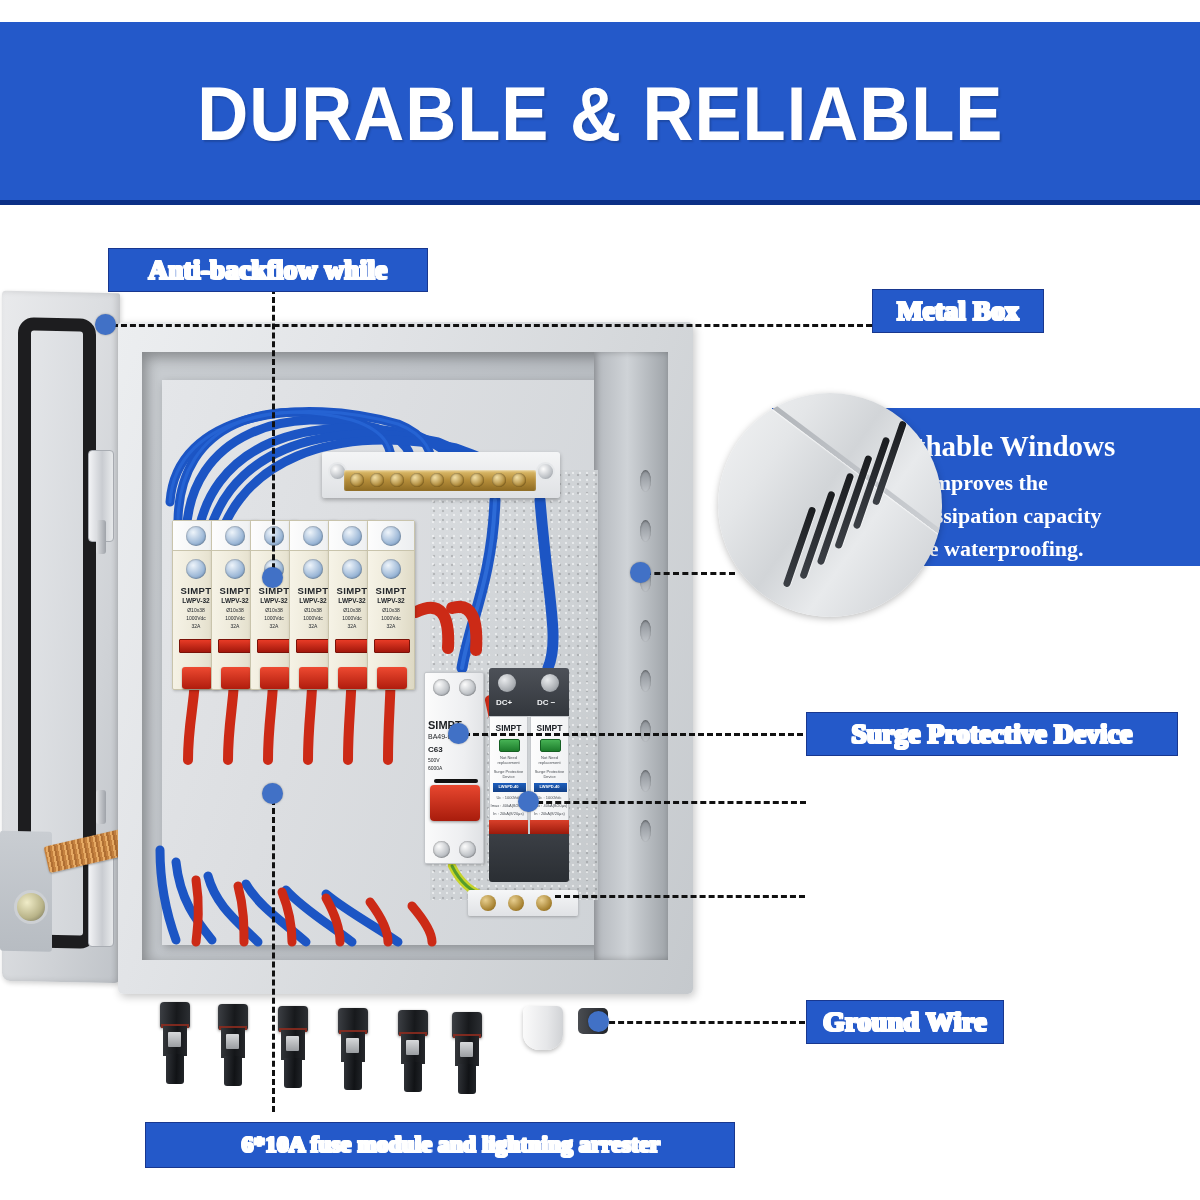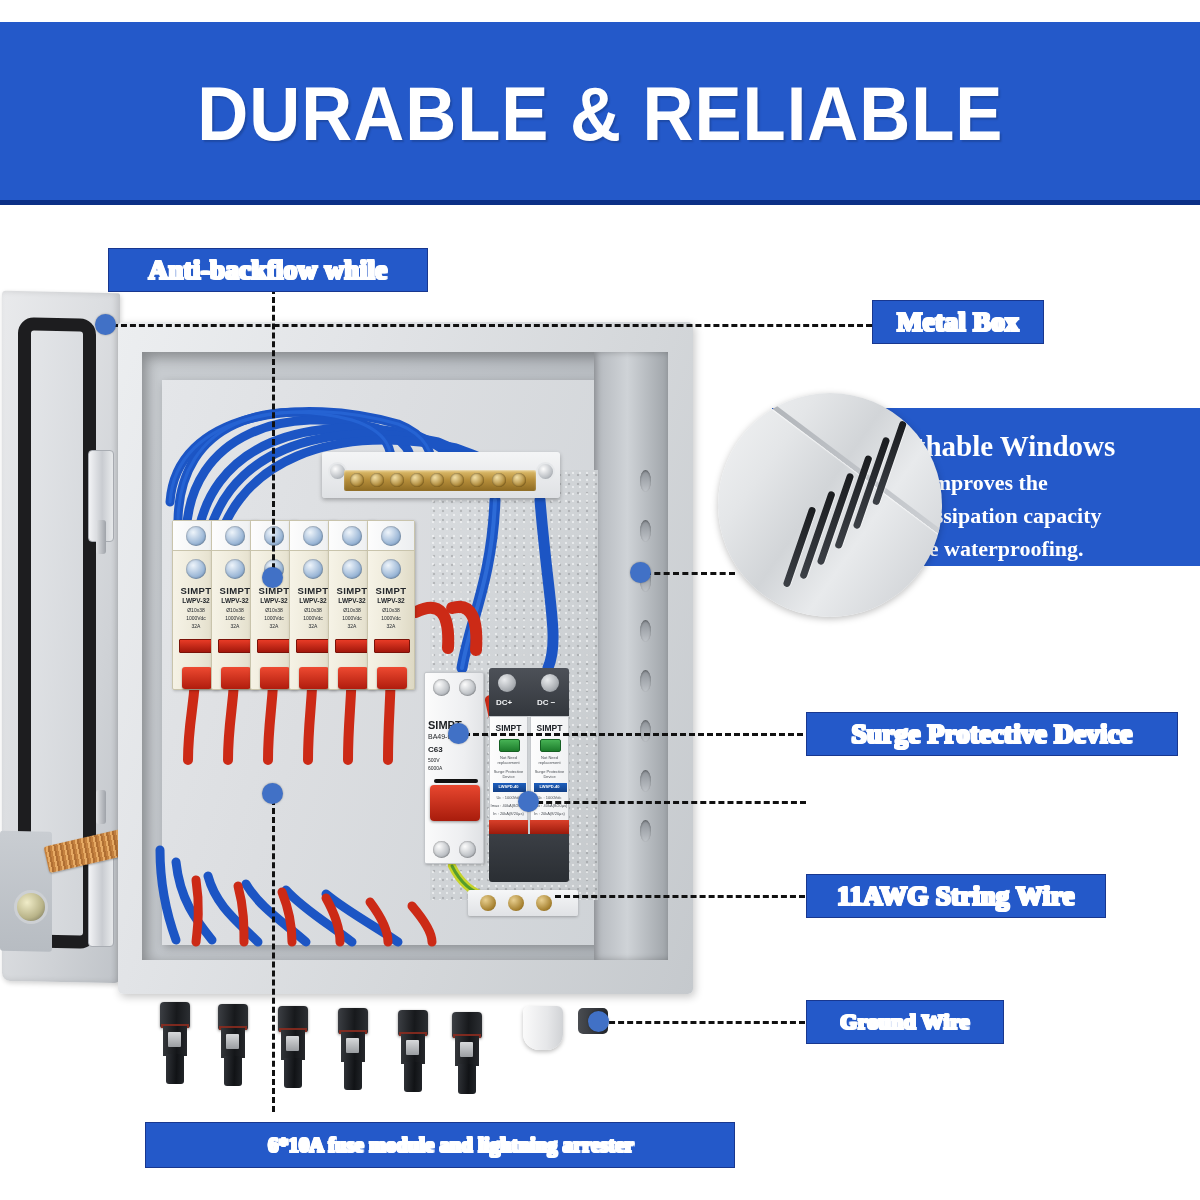--- a/index.html
+++ b/index.html
@@ -512,38 +512,35 @@
   <div class="lead-h" style="left:600px;top:1021px;width:205px;"></div>
   <div class="dot" style="left:588px;top:1011px;"></div>
 
   <div class="lead-v" style="left:272px;top:790px;height:322px;"></div>
   <div class="dot" style="left:262px;top:783px;"></div>
 
   <div class="label" style="left:108px;top:248px;width:320px;height:44px;font-size:27px;">
     <span>Anti-backflow while</span>
   </div>
 
-  <div class="label" style="left:872px;top:300px;width:172px;height:44px;font-size:27px;">
+  <div class="label" style="left:872px;top:289px;width:172px;height:44px;font-size:27px;">
     <span>Metal Box</span>
   </div>
 
   <div class="label" style="left:806px;top:712px;width:372px;height:44px;font-size:27px;">
     <span>Surge Protective Device</span>
   </div>
 
 
-  <div class="label" style="left:806px;top:874px;width:300px;height:44px;font-size:27px;">
-    <span>11AWG String Wire</span>
-  </div>
-
-  <div class="label" style="left:806px;top:1000px;width:198px;height:44px;font-size:22px;">
+
+  <div class="label" style="left:806px;top:1000px;width:198px;height:44px;font-size:28px;">
     <span>Ground Wire</span>
   </div>
 
-  <div class="label" style="left:145px;top:1122px;width:590px;height:46px;font-size:20px;padding-left:22px;">
+  <div class="label" style="left:145px;top:1122px;width:590px;height:46px;font-size:23px;padding-left:22px;">
     <span>6*10A fuse module and lightning arrester</span>
   </div>
 
   <div class="bw-panel">
     <div class="bw-title" style="top:22px;">Breathable Windows</div>
     <div class="bw-line" style="top:62px;">Improves the</div>
     <div class="bw-line" style="top:95px;">heat dissipation capacity</div>
     <div class="bw-line" style="top:128px;">while waterproofing.</div>
   </div>
 

